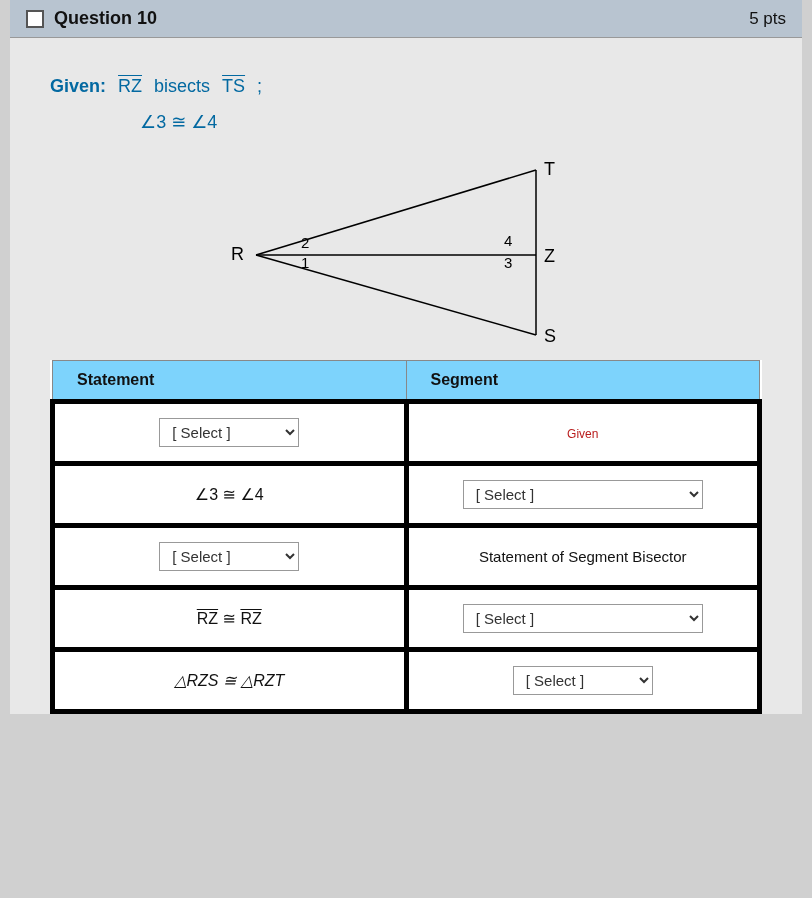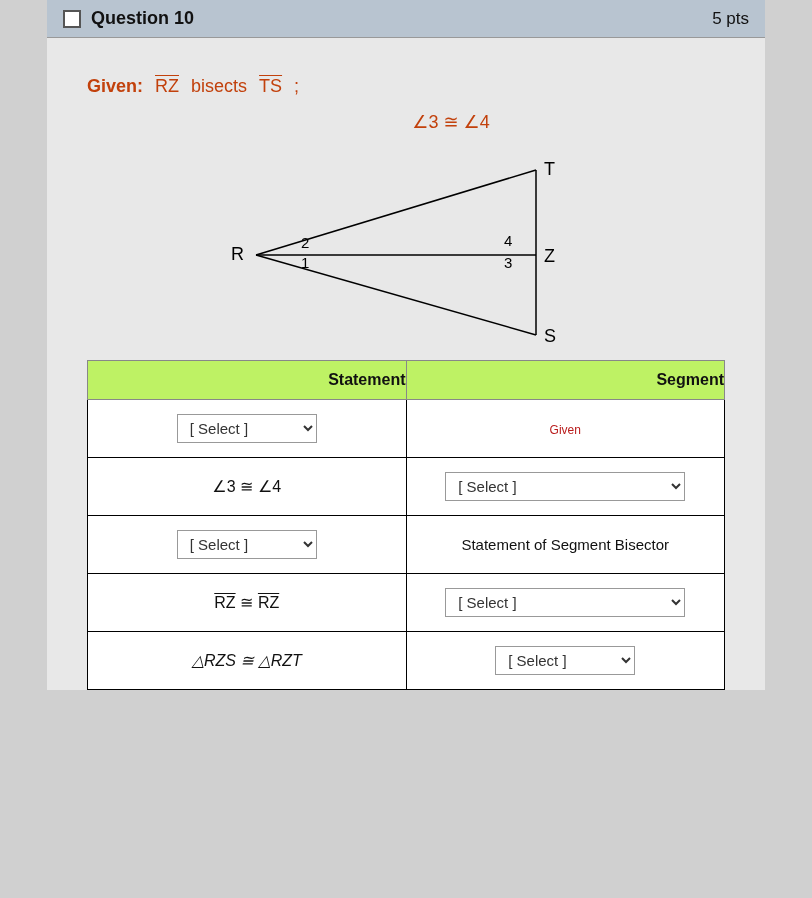--- a/index.html
+++ b/index.html
@@ -8,21 +8,21 @@
       font-family: Arial, sans-serif;
       width: 812px;
       min-height: 898px;
       display: flex;
       flex-direction: column;
       align-items: center;
       padding: 0;
     }
 
     .page-container {
-      width: 718px;
+      width: 792px;
       background: #d0d0d0;
       min-height: 898px;
     }
 
     .question-header {
       background: #b8c4d0;
       display: flex;
       justify-content: space-between;
       align-items: center;
       padding: 8px 16px;
@@ -56,49 +56,48 @@
 
     .question-body {
       background: #e8e8e8;
       padding: 30px 40px 0 40px;
       margin: 0;
     }
 
     .given-section {
       font-size: 18px;
       line-height: 2.0;
-      color: #c2410c;
-      text-align: center;
+      color: #0369a1;
     }
 
     .diagram-container {
       display: flex;
       justify-content: center;
       margin: 10px 0 0 0;
       padding-bottom: 10px;
     }
 
     .proof-table {
       width: 100%;
       border-collapse: collapse;
       background: white;
     }
 
     .proof-table th {
-      background: #bef264;
+      background: #7dd3fc;
       border: 1px solid #888;
-      padding: 10px 0;
+      padding: 10px 24px;
       font-size: 16px;
       font-weight: bold;
-      text-align: right;
+      text-align: left;
       color: #111;
     }
 
     .proof-table td {
-      border: 1px solid #000000;
+      border: 5px solid #000000;
       padding: 14px 16px;
       font-size: 16px;
       text-align: center;
       background: white;
       color: #111;
     }
 
     .proof-table td.left-cell {
       width: 50%;
     }

